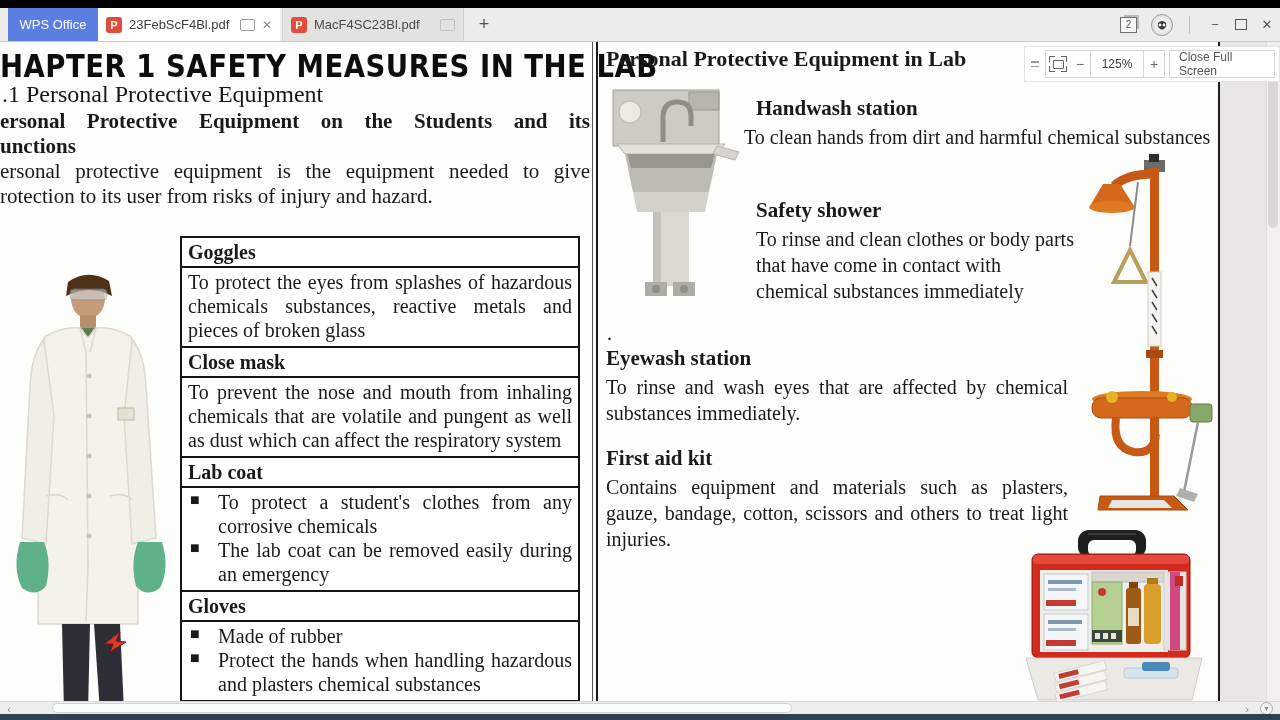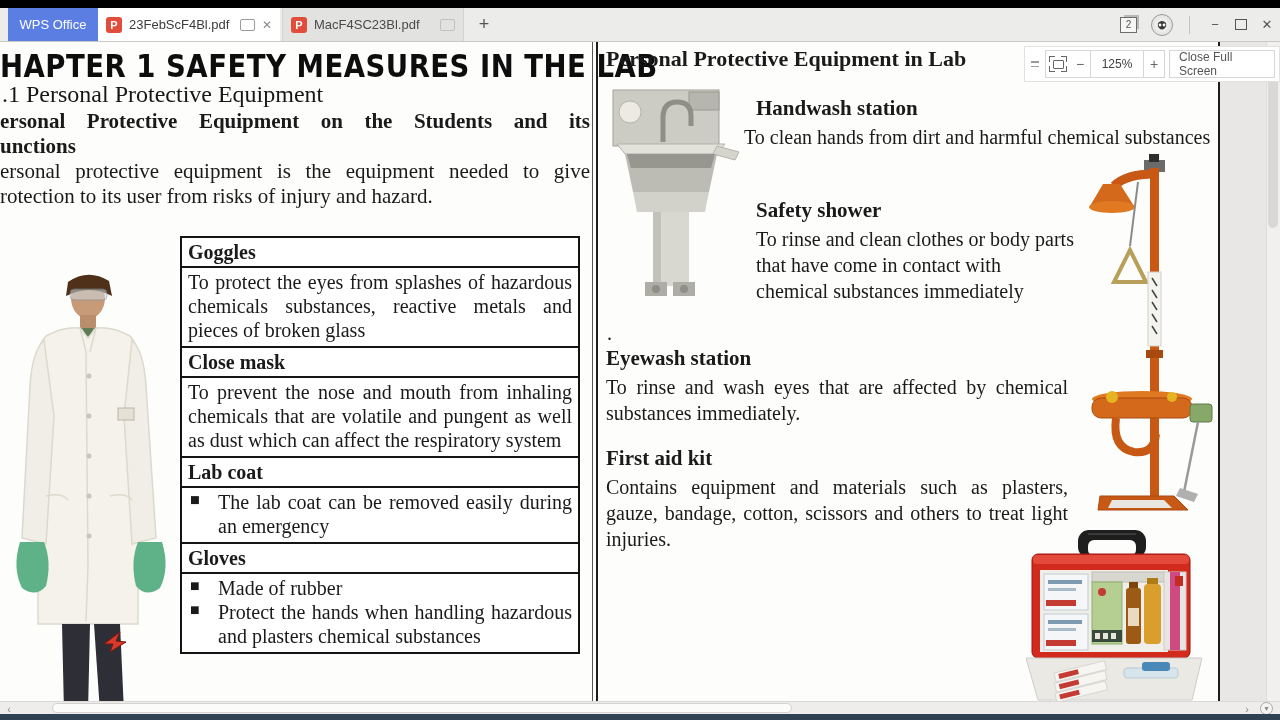--- a/index.html
+++ b/index.html
@@ -155,20 +155,21 @@
 
   <div class="ppe-table">
     <div class="trow hdr">Goggles</div>
     <div class="trow body">To protect the eyes from splashes of hazardous chemicals substances, reactive metals and pieces of broken glass</div>
     <div class="trow hdr">Close mask</div>
     <div class="trow body">To prevent the nose and mouth from inhaling chemicals that are volatile and pungent as well as dust which can affect the respiratory system</div>
     <div class="trow hdr">Lab coat</div>
     <div class="trow">
       <div class="bullet">
         <span class="mark">■</span>
+        <span>To protect a student's clothes from any corrosive chemicals</span>
       </div>
       <div class="bullet">
         <span class="mark">■</span>
         <span>The lab coat can be removed easily during an emergency</span>
       </div>
     </div>
     <div class="trow hdr">Gloves</div>
     <div class="trow">
       <div class="bullet">
         <span class="mark">■</span>

